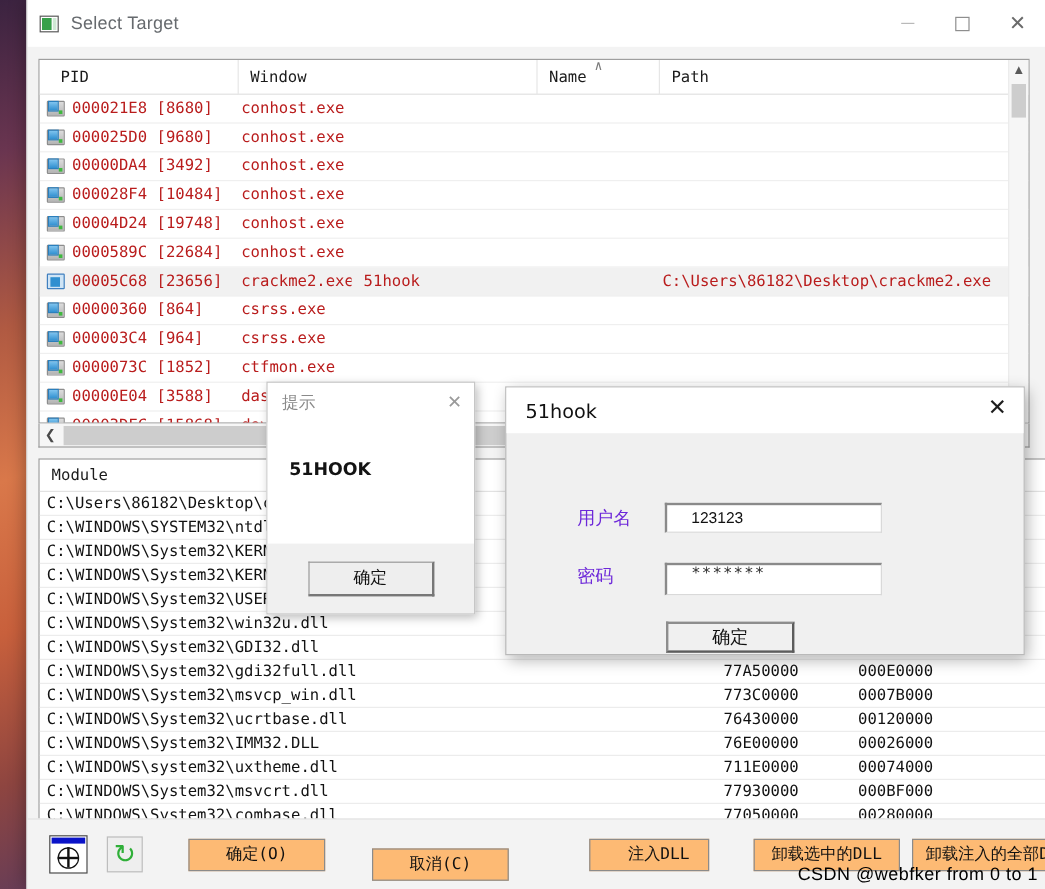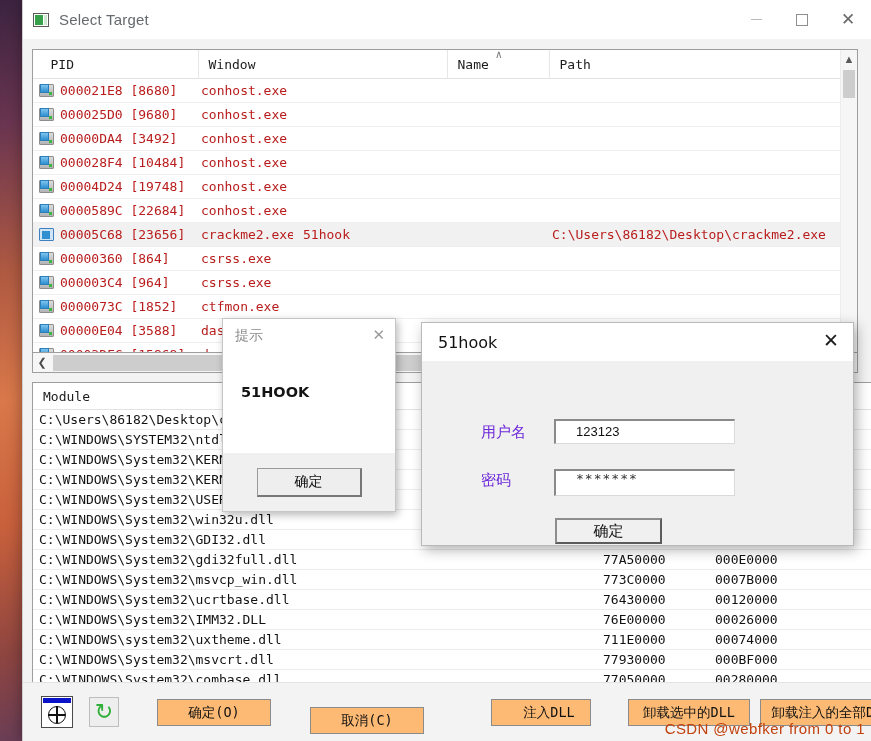--- a/index.html
+++ b/index.html
@@ -246,21 +246,21 @@
   }
   #btn-ok   { width: 114px; margin-left: 38px; }
   #btn-cancel { width: 114px; margin-left: 39px; margin-top: 17px; }
   #btn-inject { width: 100px; margin-left: 67px; padding-left: 16px; }
   #btn-unload-sel { width: 122px; margin-left: 37px; }
   #btn-unload-all { width: 142px; margin-left: 10px; }
 
   #watermark {
     position: absolute; right: 6px; bottom: 4px;
     font-family: "Liberation Sans", sans-serif;
-    font-size: 15px; color: #c2410c;
+    font-size: 15px; color: #000000;
     letter-spacing: .4px;
     white-space: nowrap;
   }
 
   
   #tip-dialog {
     position: absolute;
     left: 222px; top: 318px;
     width: 174px; height: 194px;
     background: #ffffff;

